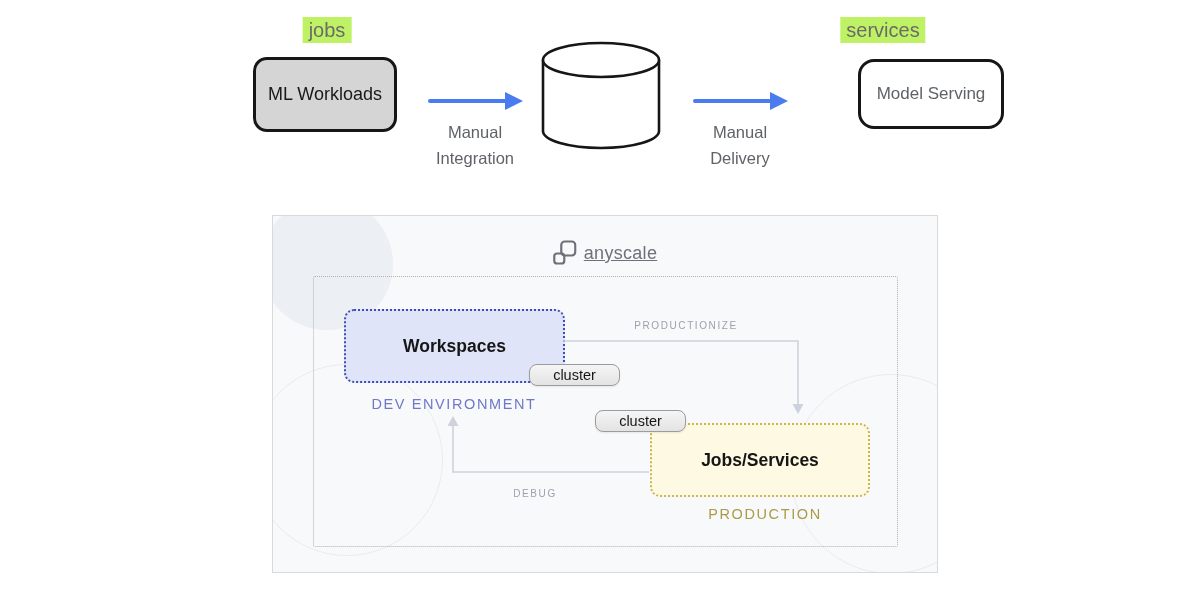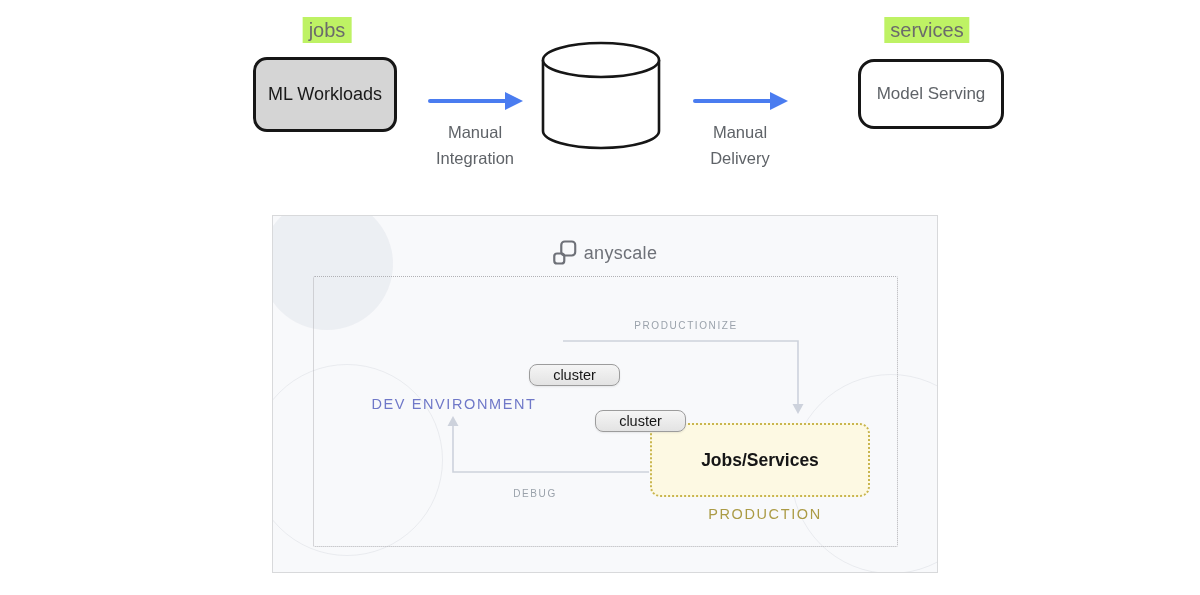--- a/index.html
+++ b/index.html
@@ -22,21 +22,21 @@
             line-height:21px; text-align:center; white-space:pre-line; }
 
   
   .panel { left:272px; top:215px; width:666px; height:358px; background:#f8f9fb;
            border:1px solid #d8d9db; overflow:hidden; }
   .deco-circle { border-radius:50%; }
   .deco-fill { background:rgba(222,226,233,0.45); }
   .deco-line { border:1px solid rgba(130,137,155,0.13); }
   .brand-row { left:50%; top:24px; transform:translateX(-50%); display:flex;
                align-items:center; gap:7px; color:#6e7178; }
-  .brand-text { font-size:18px; letter-spacing:0.3px; }
+  .brand-text { font-size:18px; letter-spacing:0.3px;text-decoration:underline; }
   .dotted-frame { left:40px; top:60px; width:585px; height:271px;
                   border:1.5px dotted #b1b1b5; border-radius:2px; }
   .env-box { display:flex; align-items:center; justify-content:center;
              border-radius:10px; font-weight:bold; font-size:17.5px; color:#161616; }
   .ws-box { left:71px; top:93px; width:221px; height:74px; border:2px dotted; }
   .js-box { left:377px; top:207px; width:220px; height:74px; border:2px dotted; }
   .zone-label { transform:translateX(-50%); font-size:14.5px; letter-spacing:1.6px;
                 white-space:nowrap; }
   .flow-label { transform:translateX(-50%); font-size:10px; letter-spacing:1.6px;
                 white-space:nowrap; }
@@ -48,21 +48,21 @@
 
   #connector-overlay { left:0; top:0; width:1200px; height:595px; pointer-events:none; }
 </style>
 </head>
 <body>
 
 <div id="stage">
 
   <div class="abs hl-tag" style="left:327px; top:17px;">jobs</div>
 
-  <div class="abs hl-tag" style="left:883px; top:17px;margin-left:44px;">services</div>
+  <div class="abs hl-tag" style="left:883px; top:17px;">services</div>
 
   <div class="abs node ml-box" style="border-color: rgb(22, 22, 22);">ML Workloads</div>
 
   <div class="abs flow-note" style="left:475px; top:119px;">Manual
 Integration</div>
 
   <div class="abs cyl-text" style="left:601px; top:83px;">Model
 Registry</div>
 
   <div class="abs flow-note" style="left:740px; top:119px;">Manual
@@ -79,20 +79,21 @@
     <div class="abs brand-row" style="color: rgb(110, 113, 120);">
       <svg width="24" height="26" viewBox="0 0 24 26" fill="none" stroke="currentColor" stroke-width="2.2">
         <rect x="8.5" y="1.5" width="14" height="14" rx="3.5"></rect>
         <rect x="1.5" y="13.5" width="10" height="10" rx="2.8"></rect>
       </svg>
       <span class="brand-text">anyscale</span>
     </div>
 
     <div class="abs dotted-frame"></div>
 
+    <div class="abs node env-box ws-box" style="background: rgb(224, 228, 248); border-color: rgb(60, 77, 184);">Workspaces</div>
 
     <div class="abs zone-label" style="left: 181px; top: 180px; color: rgb(111, 120, 200);">DEV ENVIRONMENT</div>
 
     <div class="abs node env-box js-box" style="background: rgb(253, 249, 227); border-color: rgb(201, 182, 79);">Jobs/Services</div>
 
     <div class="abs zone-label" style="left: 492px; top: 290px; color: rgb(171, 155, 69);">PRODUCTION</div>
 
     <div class="abs flow-label" style="left: 413px; top: 104px; color: rgb(154, 162, 171);">PRODUCTIONIZE</div>
 
     <div class="abs flow-label" style="left: 262px; top: 272px; color: rgb(154, 162, 171);">DEBUG</div>

